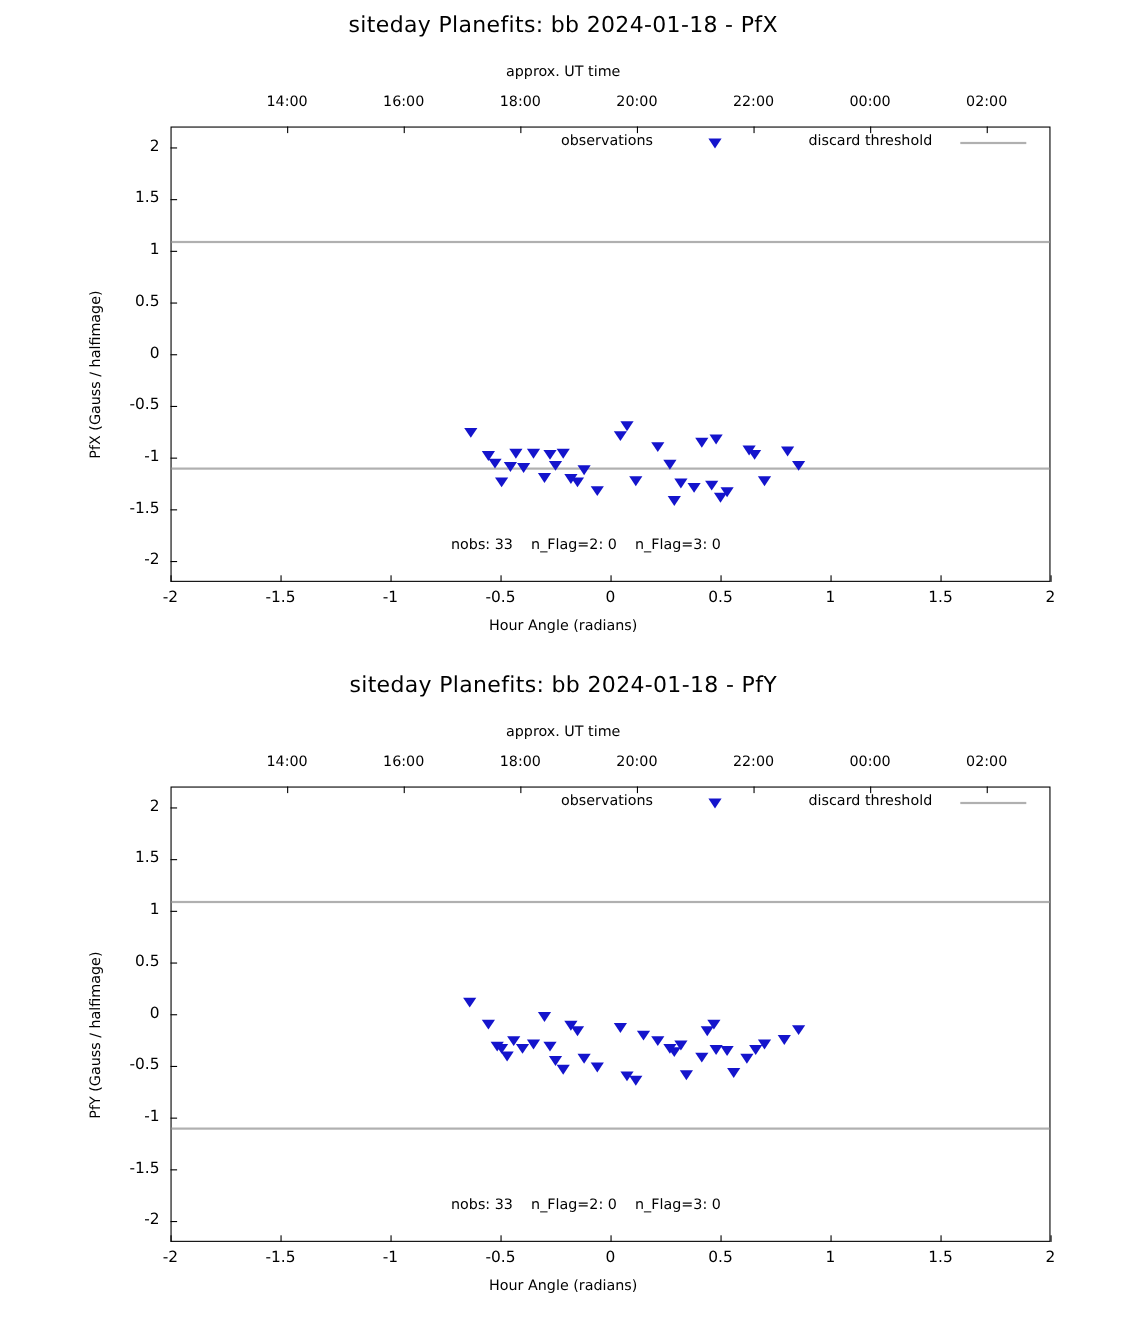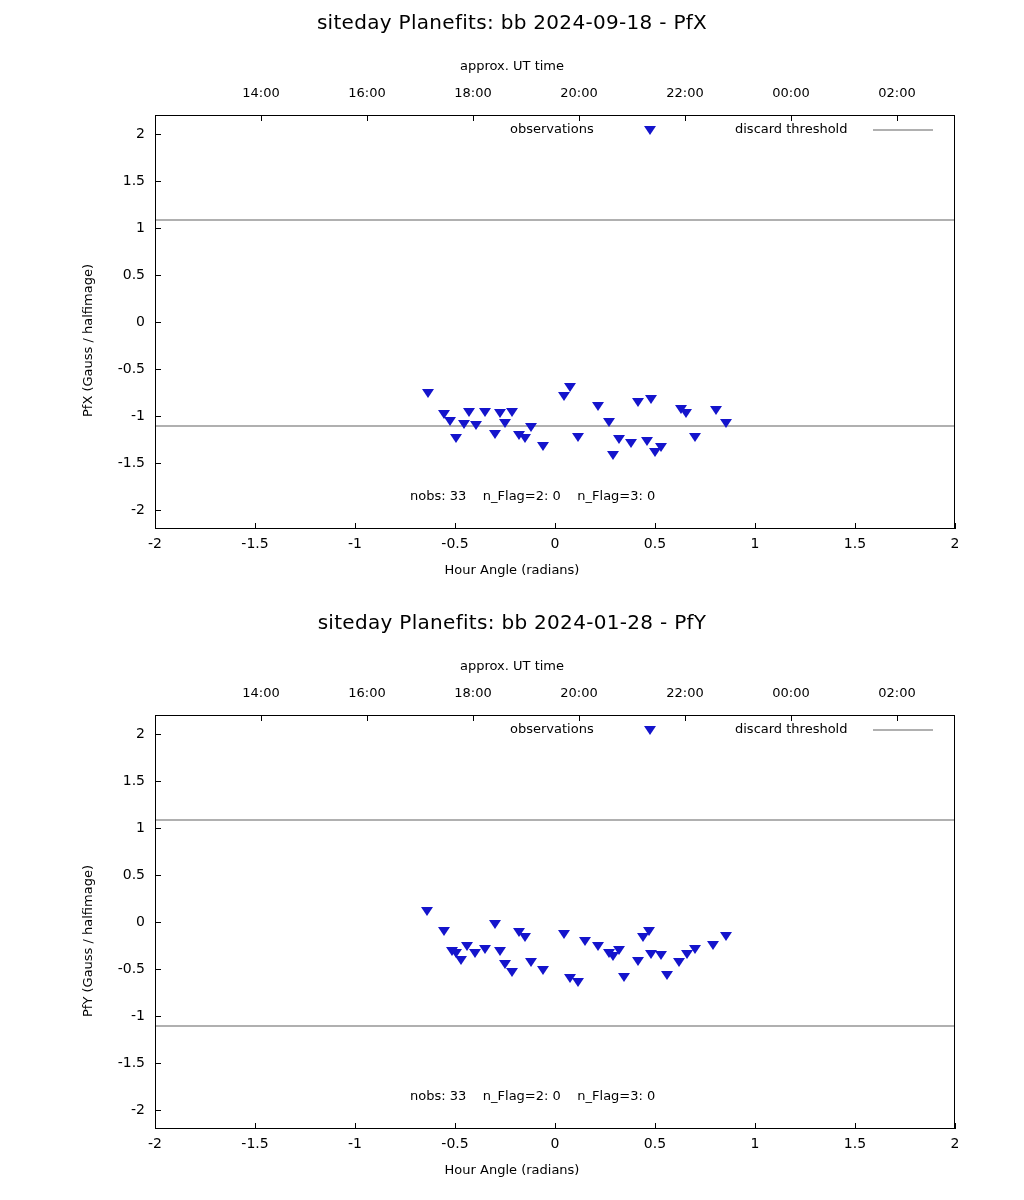--- a/index.html
+++ b/index.html
@@ -71,21 +71,21 @@
     border-top:9px solid #1414cc;
   }
   .legend-line { position:absolute; height:2px; background:#b0b0b0; width:60px; }
   .annotation { position:absolute; font-size:13px; white-space:pre; }
 </style>
 </head>
 <body>
 
 <div id="root">
     <div class="panel">
-      <div class="title" style="top:10px;">siteday Planefits:  bb  2024-09-18  -  PfX</div>
+      <div class="title" style="top:10px;">siteday Planefits:  bb  2024-01-18  -  PfX</div>
       <div class="top-axis-label" style="top:58px;">approx. UT time</div>
       <div class="plot-frame" style="left:155px; top:115px; width:800px; height:414px;"></div>
       <div class="threshold-line" style="left:156px; width:798px; top:219.4409090909091px; background:#b0b0b0;"></div>
       <div class="threshold-line" style="left:156px; width:798px; top:424.5590909090909px; background:#b0b0b0;"></div>
       <div class="tick-top" style="left:261px; top:115px;"></div>
       <div class="ticklabel-top" style="left:261px; top:85px;">14:00</div>
       <div class="tick-top" style="left:367px; top:115px;"></div>
       <div class="ticklabel-top" style="left:367px; top:85px;">16:00</div>
       <div class="tick-top" style="left:473px; top:115px;"></div>
       <div class="ticklabel-top" style="left:473px; top:85px;">18:00</div>
@@ -169,21 +169,21 @@
       <div class="marker" style="left:651px; top:399.1545454545454px; border-top-color:#1414cc;"></div>
       <div class="marker" style="left:655px; top:451.8454545454545px; border-top-color:#1414cc;"></div>
       <div class="marker" style="left:661px; top:447.1409090909091px; border-top-color:#1414cc;"></div>
       <div class="marker" style="left:681px; top:409.0340909090909px; border-top-color:#1414cc;"></div>
       <div class="marker" style="left:686px; top:412.79772727272723px; border-top-color:#1414cc;"></div>
       <div class="marker" style="left:695px; top:437.2613636363636px; border-top-color:#1414cc;"></div>
       <div class="marker" style="left:716px; top:409.975px; border-top-color:#1414cc;"></div>
       <div class="marker" style="left:726px; top:423.14772727272725px; border-top-color:#1414cc;"></div>
     </div>
     <div class="panel">
-      <div class="title" style="top:10px;">siteday Planefits:  bb  2024-01-28  -  PfY</div>
+      <div class="title" style="top:10px;">siteday Planefits:  bb  2024-01-18  -  PfY</div>
       <div class="top-axis-label" style="top:58px;">approx. UT time</div>
       <div class="plot-frame" style="left:155px; top:115px; width:800px; height:414px;"></div>
       <div class="threshold-line" style="left:156px; width:798px; top:219.44090909090914px; background:#b0b0b0;"></div>
       <div class="threshold-line" style="left:156px; width:798px; top:424.55909090909086px; background:#b0b0b0;"></div>
       <div class="tick-top" style="left:261px; top:115px;"></div>
       <div class="ticklabel-top" style="left:261px; top:85px;">14:00</div>
       <div class="tick-top" style="left:367px; top:115px;"></div>
       <div class="ticklabel-top" style="left:367px; top:85px;">16:00</div>
       <div class="tick-top" style="left:473px; top:115px;"></div>
       <div class="ticklabel-top" style="left:473px; top:85px;">18:00</div>

